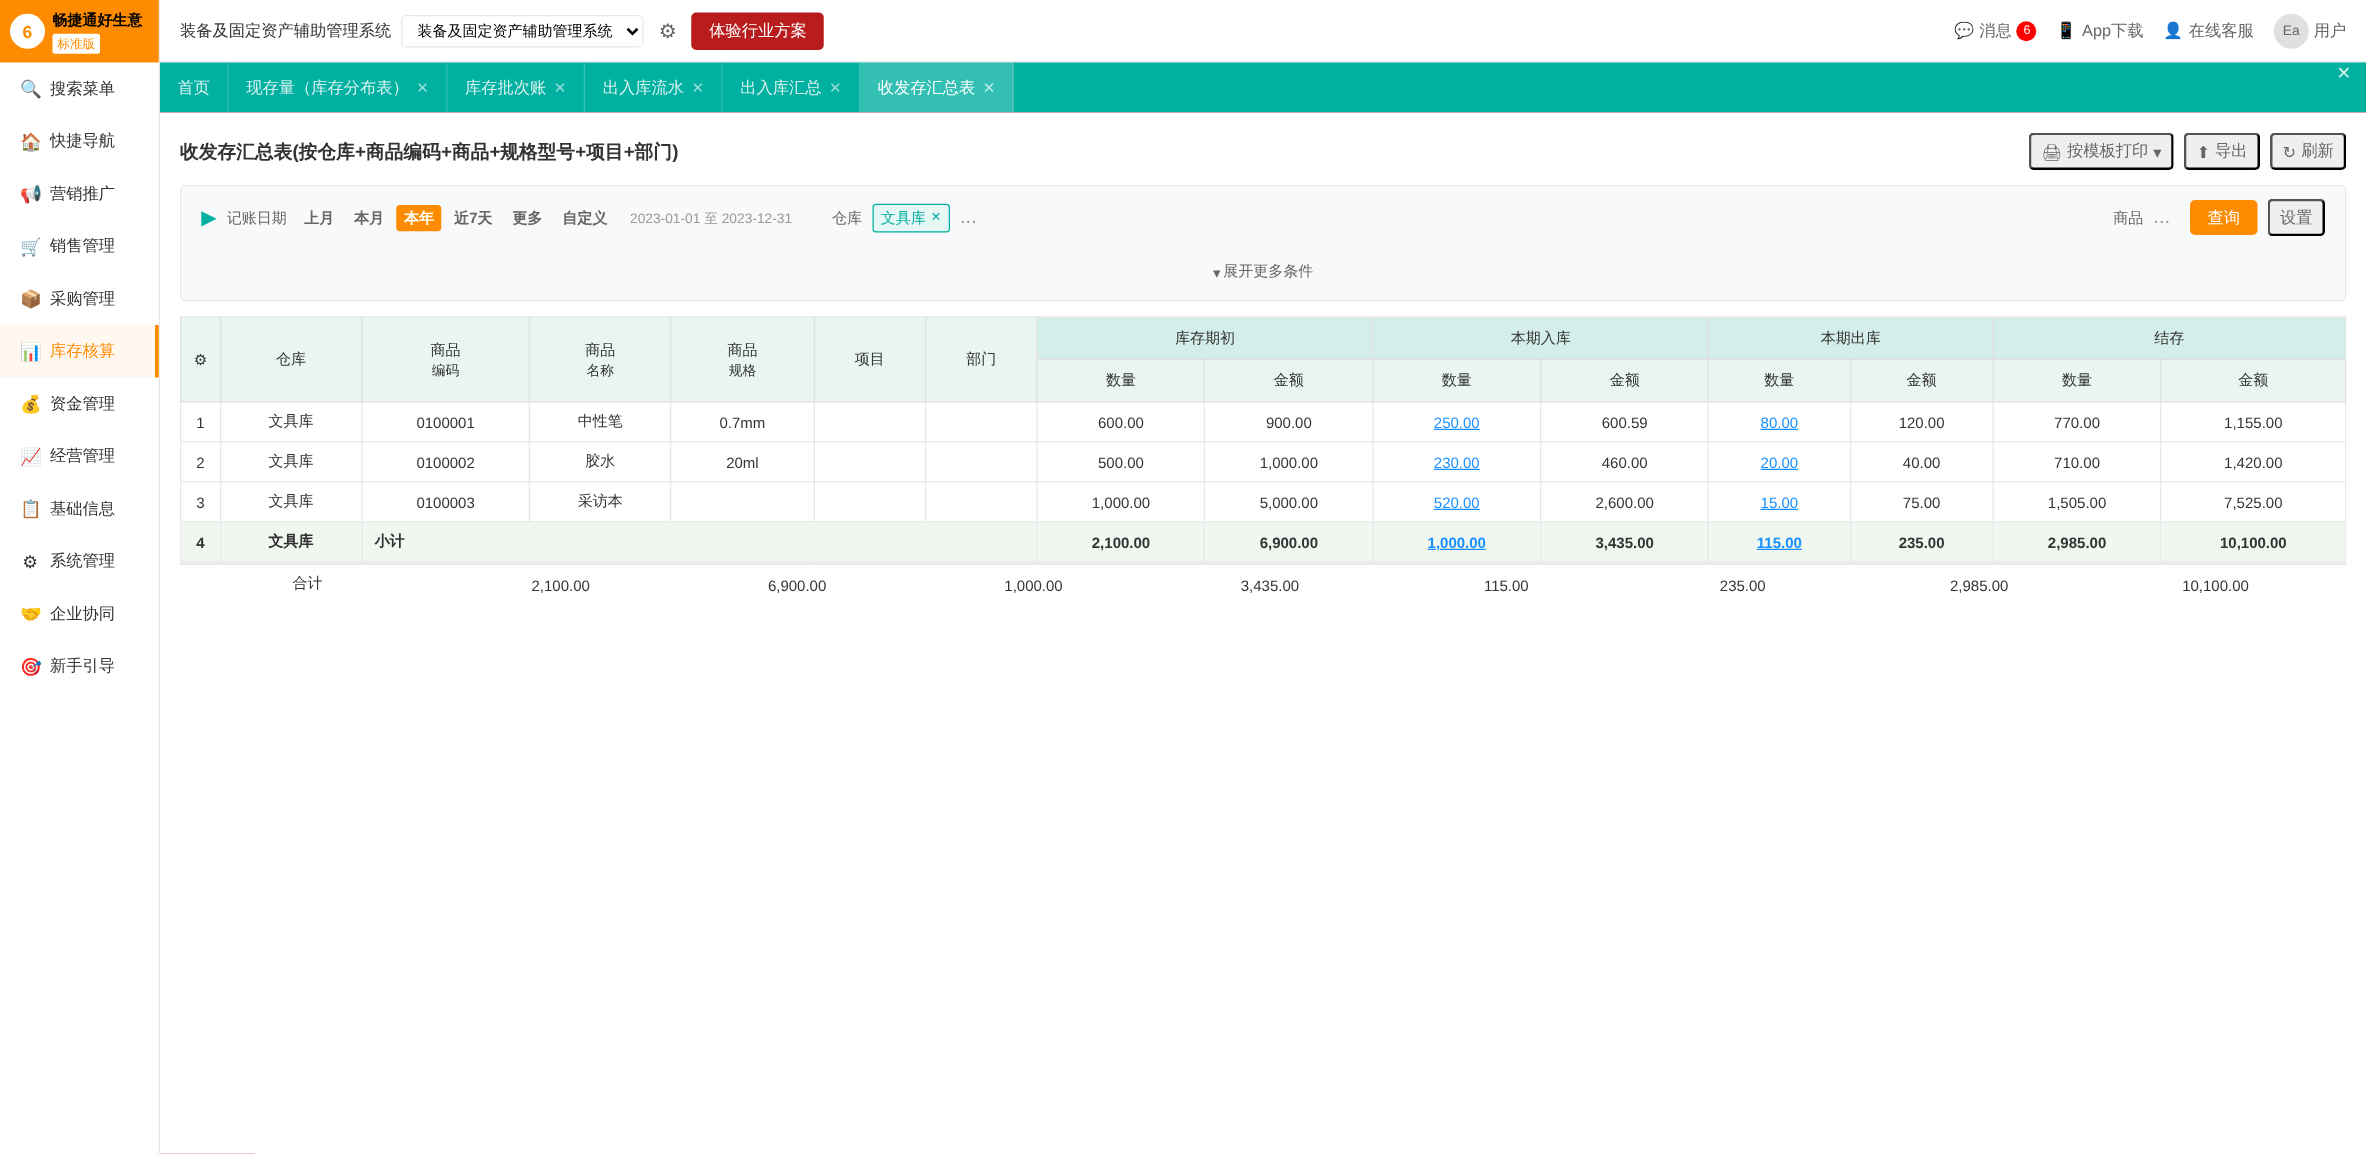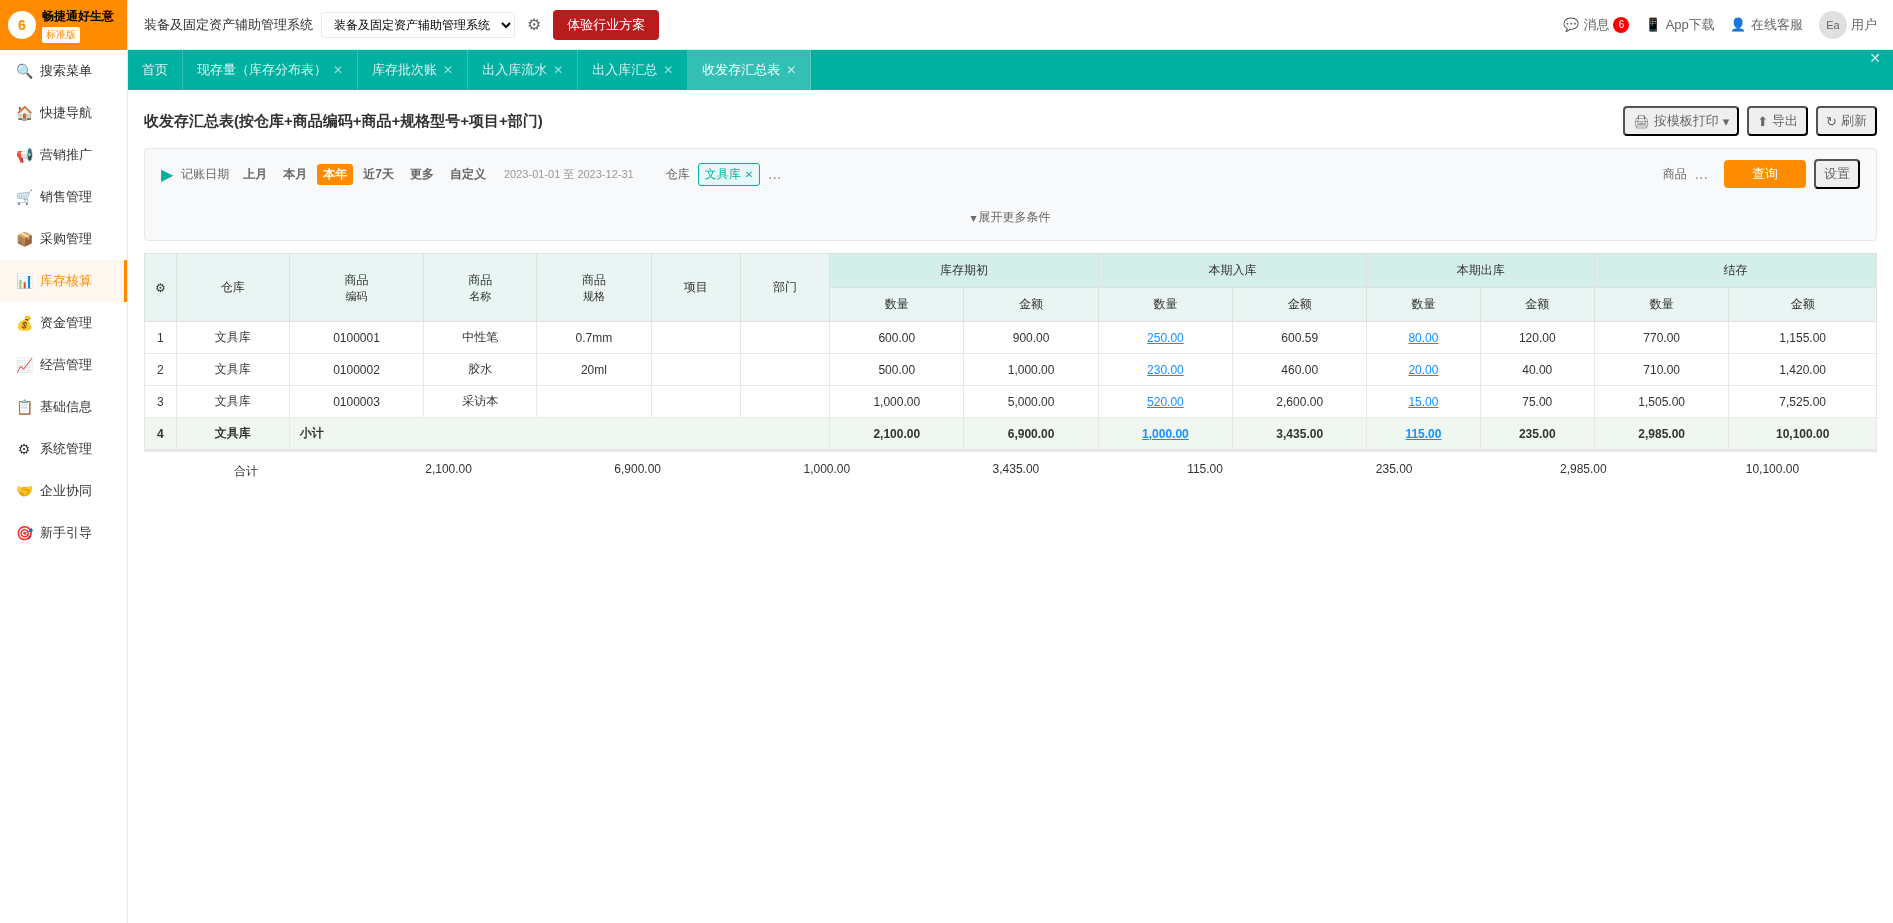--- a/index.html
+++ b/index.html
@@ -36,21 +36,21 @@
     .tab-close { font-size: 12px; opacity: 0.7; }
     .tabs-close-all { margin-left: auto; padding: 0 12px; color: rgba(255,255,255,0.85); cursor: pointer; font-size: 14px; }
 
     
     .page-content { flex: 1; overflow-y: auto; background: #ef4444; padding: 0; }
     .page-inner { background: #fff; margin: 0; padding: 16px; min-height: 100%; }
     .page-header { display: flex; align-items: center; justify-content: space-between; margin-bottom: 12px; }
     .page-title { font-size: 15px; font-weight: 600; color: #333; }
     .page-header-actions { display: flex; align-items: center; gap: 8px; }
     .action-btn { display: flex; align-items: center; gap: 4px; color: #666; font-size: 13px; cursor: pointer; padding: 4px 8px; border-radius: 4px; }
-    .action-btn.primary { background: #ff8c00; color: #fff; border: none; border-radius: 4px; padding: 5px 28px; }
+    .action-btn.primary { background: #ff8c00; color: #fff; border: none; border-radius: 4px; padding: 5px 14px; }
 
     
     .filter-bar { background: #f8f9fa; border: 1px solid #e8e8e8; border-radius: 4px; padding: 10px 16px; margin-bottom: 12px; display: flex; align-items: flex-start; gap: 12px; flex-wrap: wrap; }
     .filter-row { display: flex; align-items: center; gap: 8px; flex-wrap: wrap; width: 100%; }
     .filter-arrow { color: #00b0a0; font-size: 16px; cursor: pointer; }
     .filter-label { color: #666; font-size: 12px; white-space: nowrap; }
     .filter-date-group { display: flex; align-items: center; gap: 4px; font-weight: bold; }
     .filter-date-btn { padding: 2px 6px; border-radius: 3px; cursor: pointer; color: #666; font-size: 12px; }
     .filter-date-btn.active { background: #ff8c00; color: #fff; }
     .filter-date-range { color: #999; font-size: 11px; margin-left: 4px; }
@@ -65,21 +65,21 @@
     .table-container { overflow-x: auto; }
     table { width: 100%; border-collapse: collapse; font-size: 12px; }
     thead tr { background: #e8f5f3; }
     th { padding: 8px 10px; text-align: center; color: #333; font-weight: 500; border: 1px solid #e0e0e0; white-space: nowrap; }
     td { padding: 7px 10px; text-align: center; border: 1px solid #e8e8e8; color: #333; }
     tbody tr.subtotal { background: #f0f7f0; font-weight: bold; }
     .th-group { background: #d4eee9; }
     .num-link { color: #1890ff; text-decoration: underline; cursor: pointer; margin-top: 15px; }
 
     
-    .table-footer { background: #fff; border-top: 2px solid #e8e8e8; padding: 6px 10px; display: flex; align-items: flex-end; }
+    .table-footer { background: #fff; border-top: 2px solid #e8e8e8; padding: 6px 10px; display: flex; align-items: flex-start; }
     .footer-label { color: #333; font-weight: 500; min-width: 200px; }
     .footer-values { display: flex; gap: 0; flex: 1; }
     .footer-cell { text-align: center; flex: 1; padding: 4px 10px; font-weight: 500; color: #333; }
   </style>
 </head>
 <body>
 
 <div class="sidebar">
   <div class="sidebar-logo">
     <div class="sidebar-logo-icon">6</div>

